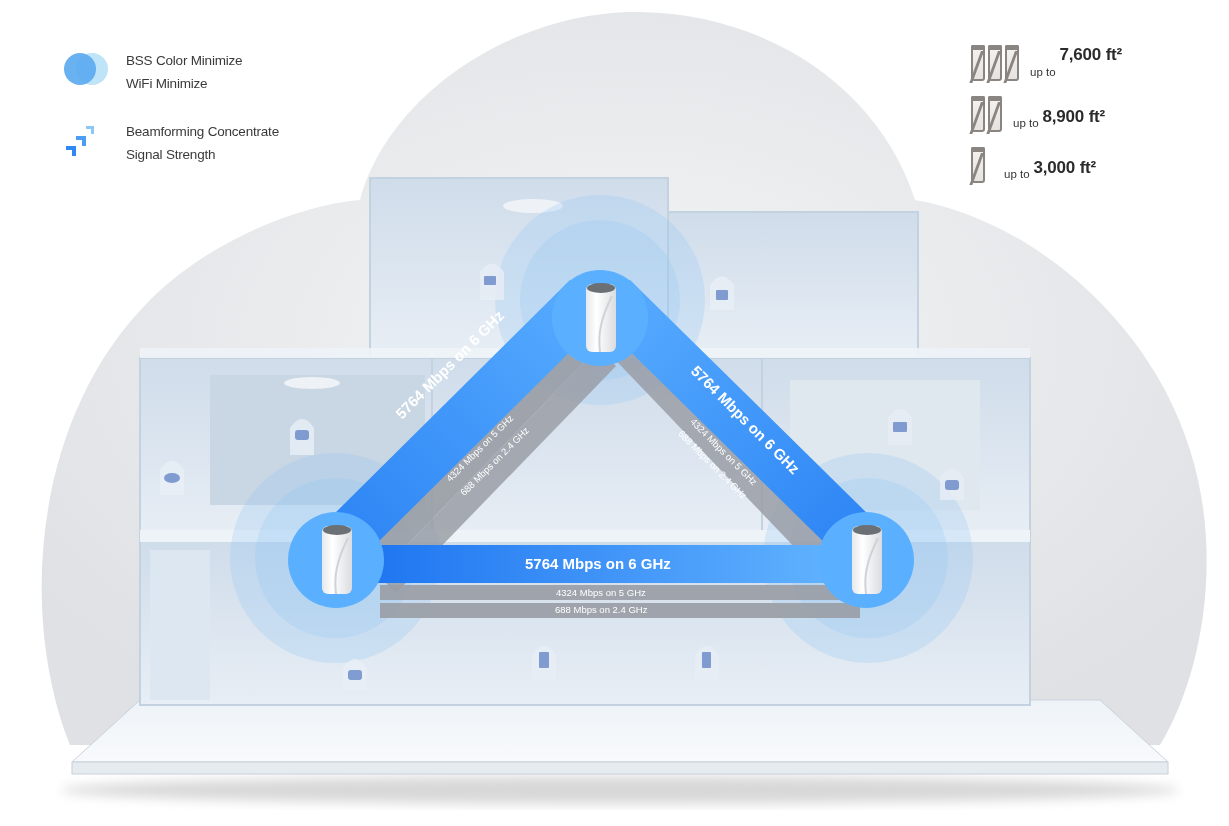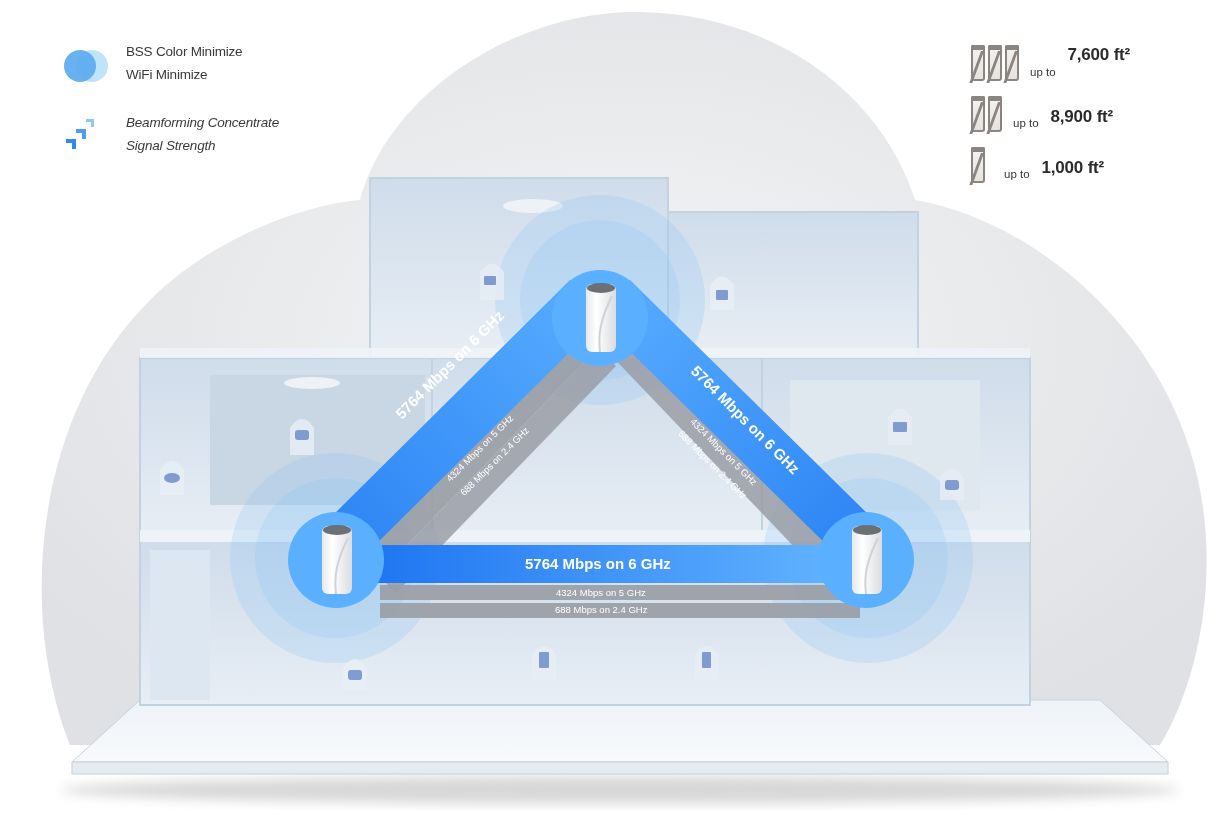--- a/index.html
+++ b/index.html
@@ -1,22 +1,22 @@
 <!DOCTYPE html>
 <html><head>
 <meta charset="utf-8">
 <style>
   html,body{margin:0;padding:0;background:#ffffff;}
   body{width:1229px;height:826px;position:relative;overflow:hidden;font-family:"Liberation Sans",sans-serif;}
   #scene{position:absolute;left:0;top:0;width:1229px;height:826px;}
   
-  .legend-item{position:absolute;display:flex;align-items:flex-end;}
+  .legend-item{position:absolute;display:flex;align-items:flex-start;margin-top:9px;}
   .legend-text{font-size:13.5px;color:#3a3a3a;line-height:23px;letter-spacing:-0.2px;}
   .coverage-row{position:absolute;display:flex;align-items:flex-end;}
-  .cov-small{font-size:11.5px;color:#333;margin-right:12px;margin-bottom:3px;}
+  .cov-small{font-size:11.5px;color:#333;margin-right:4px;margin-bottom:3px;}
   .cov-big{font-size:17px;color:#2b2b2b;font-weight:bold;letter-spacing:-0.2px;}
   .unit-icon{width:14px;height:36px;border:2px solid #8a8580;border-radius:2px 2px 3px 3px;background:linear-gradient(180deg,#f4f2ef 0%,#e6e3df 100%);position:relative;margin-right:3px;box-sizing:border-box;}
   .unit-icon:before{content:"";position:absolute;left:-2px;right:-2px;top:-2px;height:5px;background:#8a8580;border-radius:2px 2px 0 0;}
   .unit-icon:after{content:"";position:absolute;left:4px;top:4px;width:3px;height:32px;background:#8a8580;transform:skewX(-20deg);transform-origin:top;left:8px;}
   
   .band-label{position:absolute;color:#fff;white-space:nowrap;font-weight:bold;}
   .band-main{font-size:15px;}
   .band-sub{font-size:9.5px;font-weight:normal;}
 </style>
 </head>
@@ -179,21 +179,21 @@
       <div class="legend-text">WiFi Minimize</div>
     </div>
   </div>
 
   <div class="legend-item" style="left:62px;top:111px;">
     <svg width="50" height="44" viewBox="0 0 50 44">
       <path d="M4,26 L14,26 L14,36 L10,36 L10,30 L4,30 Z" fill="#2f88f5"></path>
       <path d="M14,16 L24,16 L24,26 L20,26 L20,20 L14,20 Z" fill="#4c9ef5"></path>
       <path d="M24,6 L32,6 L32,14 L29,14 L29,9 L24,9 Z" fill="#8cc8f7"></path>
     </svg>
-    <div style="margin-left:14px;font-style:italic;">
+    <div style="margin-left:14px;">
       <div class="legend-text">Beamforming Concentrate</div>
       <div class="legend-text">Signal Strength</div>
     </div>
   </div>
 
   <div class="coverage-row" style="left:971px;top:45px;">
     <div class="unit-icon"></div>
     <div class="unit-icon"></div>
     <div class="unit-icon"></div>
     <span class="cov-small" style="margin-left:8px;">up to</span>
@@ -201,15 +201,15 @@
   </div>
   <div class="coverage-row" style="left:971px;top:96px;">
     <div class="unit-icon"></div>
     <div class="unit-icon"></div>
     <span class="cov-small" style="margin-left:8px;">up to</span>
     <span class="cov-big" style="margin-bottom:5px;">8,900 ft²</span>
   </div>
   <div class="coverage-row" style="left:971px;top:147px;">
     <div class="unit-icon"></div>
     <span class="cov-small" style="margin-left:16px;">up to</span>
-    <span class="cov-big" style="margin-bottom:5px;">1,000 ft²</span>
+    <span class="cov-big" style="margin-bottom:5px;">3,000 ft²</span>
   </div>
 </div>
 
 </body></html>

